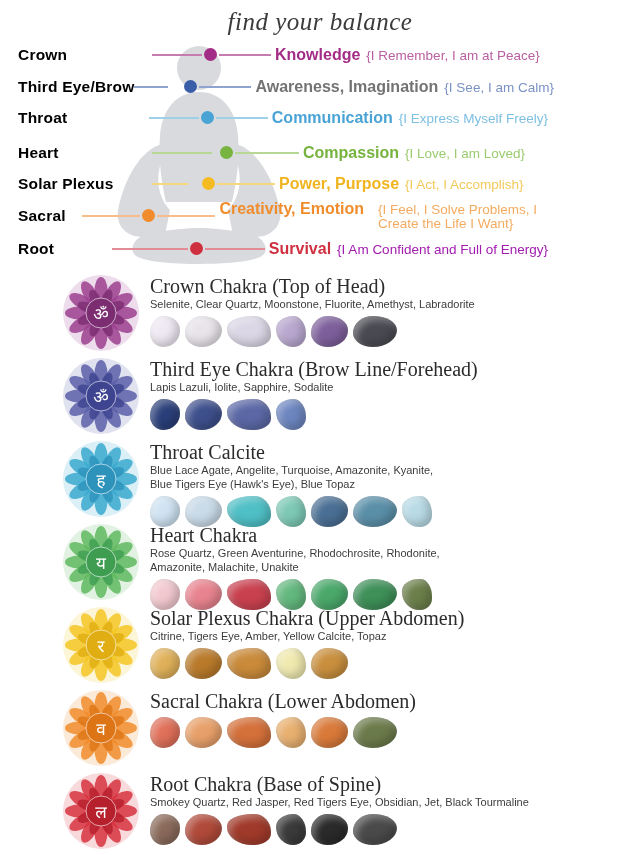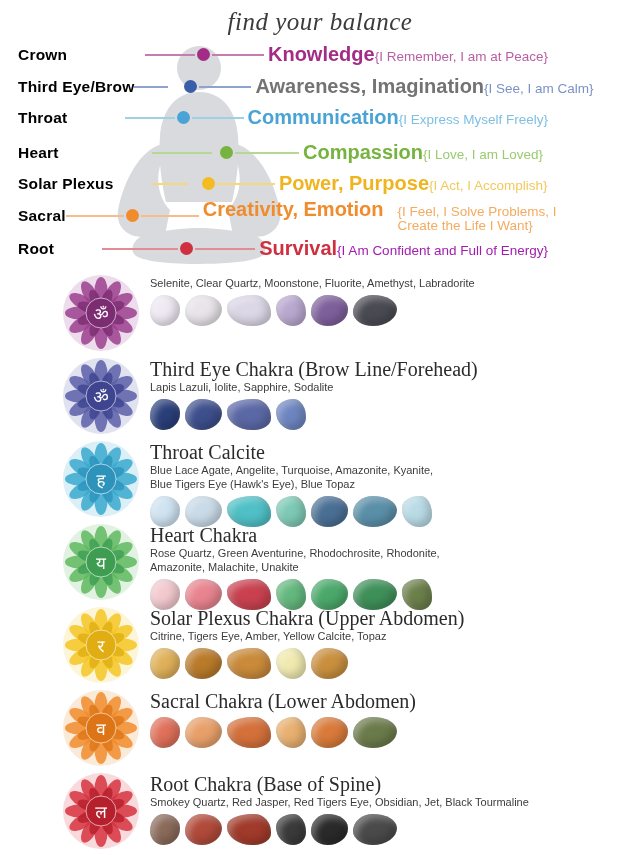--- a/index.html
+++ b/index.html
@@ -78,24 +78,25 @@
   }
   .right-block {
     flex: 1 1 auto;
     display: flex;
     align-items: baseline;
     white-space: nowrap;
     margin-left: 4px;
   }
   .right-main {
     font-weight: bold;
-    font-size: 20px;
+    font-size: 16px;
   }
   .right-sub {
     font-size: 13.5px;
+    margin-left: 6px;
   }
   .right-sub-two {
     font-size: 13.5px;
     line-height: 1.05;
     margin-left: 14px;
     text-align: left;
     white-space: normal;
     width: 170px;
     display: inline-block;
   }
@@ -268,20 +269,21 @@
           <ellipse cx="39" cy="24" rx="5" ry="10" fill="#7c2d72" opacity="0.8" transform="rotate(157 39 39)"></ellipse>
           <ellipse cx="39" cy="24" rx="5" ry="10" fill="#7c2d72" opacity="0.8" transform="rotate(202 39 39)"></ellipse>
           <ellipse cx="39" cy="24" rx="5" ry="10" fill="#7c2d72" opacity="0.8" transform="rotate(247 39 39)"></ellipse>
           <ellipse cx="39" cy="24" rx="5" ry="10" fill="#7c2d72" opacity="0.8" transform="rotate(292 39 39)"></ellipse>
           <ellipse cx="39" cy="24" rx="5" ry="10" fill="#7c2d72" opacity="0.8" transform="rotate(337 39 39)"></ellipse>
     <circle cx="39" cy="39" r="15" fill="#7c2d72"></circle>
     <circle cx="39" cy="39" r="15" fill="none" stroke="#ffffff" stroke-width="1" opacity="0.6"></circle>
     <text x="39" y="46" text-anchor="middle" font-family="DejaVu Sans, sans-serif" font-size="17" fill="#ffffff">ॐ</text>
   </svg></div>
      <div class="entry-right">
+       <div class="entry-title">Crown Chakra (Top of Head)</div>
        <div class="entry-stones">Selenite, Clear Quartz, Moonstone, Fluorite, Amethyst, Labradorite</div>
        <div class="stone-strip">
          <span class="stone" style="width:30px;background:#efe9f3;border-radius:45% 54% 54% 45% / 54% 45% 54% 45%;
     box-shadow: inset -4px -4px 8px rgba(0,0,0,0.22), inset 4px 4px 7px rgba(255,255,255,0.35);"></span>
           <span class="stone" style="width:37px;background:#e8e4ea;border-radius:51% 62% 62% 51% / 62% 51% 62% 51%;
     box-shadow: inset -4px -4px 8px rgba(0,0,0,0.22), inset 4px 4px 7px rgba(255,255,255,0.35);"></span>
           <span class="stone" style="width:44px;background:#dcd7e6;border-radius:57% 38% 38% 57% / 38% 57% 38% 57%;
     box-shadow: inset -4px -4px 8px rgba(0,0,0,0.22), inset 4px 4px 7px rgba(255,255,255,0.35);"></span>
           <span class="stone" style="width:30px;background:#b9a7cf;border-radius:63% 46% 46% 63% / 46% 63% 46% 63%;
     box-shadow: inset -4px -4px 8px rgba(0,0,0,0.22), inset 4px 4px 7px rgba(255,255,255,0.35);"></span>

